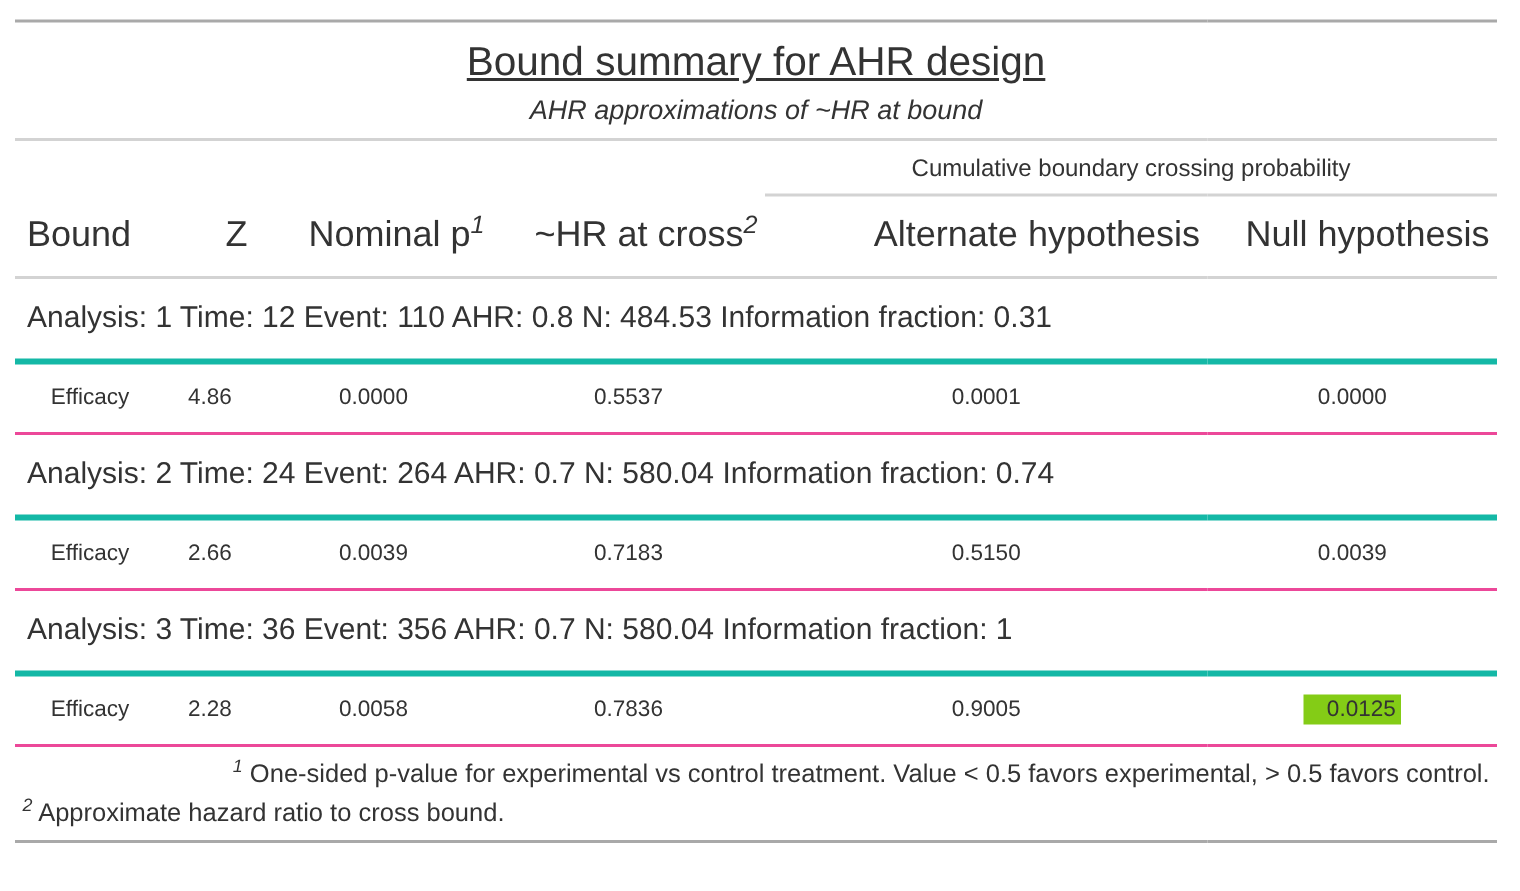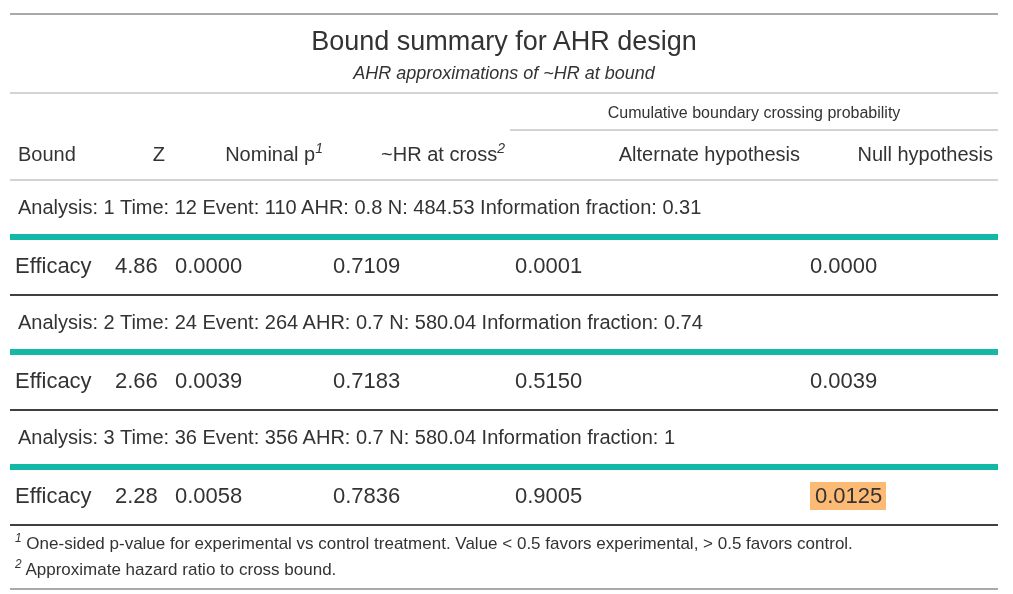--- a/index.html
+++ b/index.html
@@ -12,48 +12,48 @@
     border-collapse: collapse; table-layout: fixed;
     width: 988px; margin: 13px 15px 0 10px;
     border-top: 2px solid #a9a9a9; border-bottom: 2px solid #a9a9a9;
     color: #333333;
   }
   th, td { font-weight: normal; margin: 0; }
   .heading {
     text-align: center; padding: 10px 5px 8px;
     border-bottom: 2px solid #d3d3d3;
   }
-  .title { font-size: 27px; line-height: 32px; }
+  .title { font-size: 27px; line-height: 32px; text-decoration: underline; }
   .subtitle { font-size: 18px; line-height: 22px; margin-top: 5px; font-style: italic; }
   .spanner-row th { vertical-align: bottom; }
   .spacer-th { padding: 0; border: none; }
   .spanner {
     text-align: center; font-size: 16px; padding: 10px 5px 7px;
     border-bottom: 2px solid #d3d3d3;
   }
   .colhead-row th {
-    font-size: 20px; vertical-align: bottom; text-align: right;
+    font-size: 24px; vertical-align: bottom; text-align: right;
     padding: 12px 5px 13px; border-bottom: 2px solid #d3d3d3;
   }
   .colhead-row th.left, td.left { text-align: left; padding-left: 8px; }
   .group-row td {
     font-size: 20px; text-align: left; padding: 15px 5px 15px 8px;
-    border-bottom: 6px solid #14b8a6; white-space: nowrap;
+    border-bottom: 4px solid #14b8a6; white-space: nowrap;
   }
   .data-row td {
-    font-size: 22px; text-align: left; padding: 13px 5px 15px;
-    border-bottom: 2px solid #404040;
+    font-size: 15px; text-align: center; padding: 13px 5px 15px;
+    border-bottom: 2px solid #ec4899;
   }
   sup.fmark { font-style: italic; font-size: 70%; line-height: 0; }
-  .highlight { background: #fdba74; padding: 1px 4px 2px 5px; }
+  .highlight { background: #84cc16; padding: 1px 4px 2px 16px; }
   tfoot td {
     font-size: 17px; line-height: 22px; text-align: left;
     padding: 2px 5px 2px 5px; white-space: nowrap; border: none;
   }
-  tfoot tr:first-child td { padding-top: 7px; }
+  tfoot tr:first-child td { padding-top: 7px; text-align: right; }
   tfoot tr:last-child td { padding-bottom: 7px; }
 </style>
 </head>
 <body>
 
 <div class="page">
   <table class="gt">
     <colgroup>
       <col style="width:100px">
         <col style="width:60px">
@@ -83,21 +83,21 @@
       </tr>
     </thead>
     <tbody>
       <tr class="group-row">
         <td colspan="6">Analysis: 1 Time: 12 Event: 110 AHR: 0.8 N: 484.53 Information fraction: 0.31</td>
       </tr>
       <tr class="data-row">
         <td class="left">Efficacy</td>
         <td>4.86</td>
         <td>0.0000</td>
-        <td>0.7109</td>
+        <td>0.5537</td>
         <td>0.0001</td>
         <td>0.0000</td>
       </tr>
       <tr class="group-row">
         <td colspan="6">Analysis: 2 Time: 24 Event: 264 AHR: 0.7 N: 580.04 Information fraction: 0.74</td>
       </tr>
       <tr class="data-row">
         <td class="left">Efficacy</td>
         <td>2.66</td>
         <td>0.0039</td>

